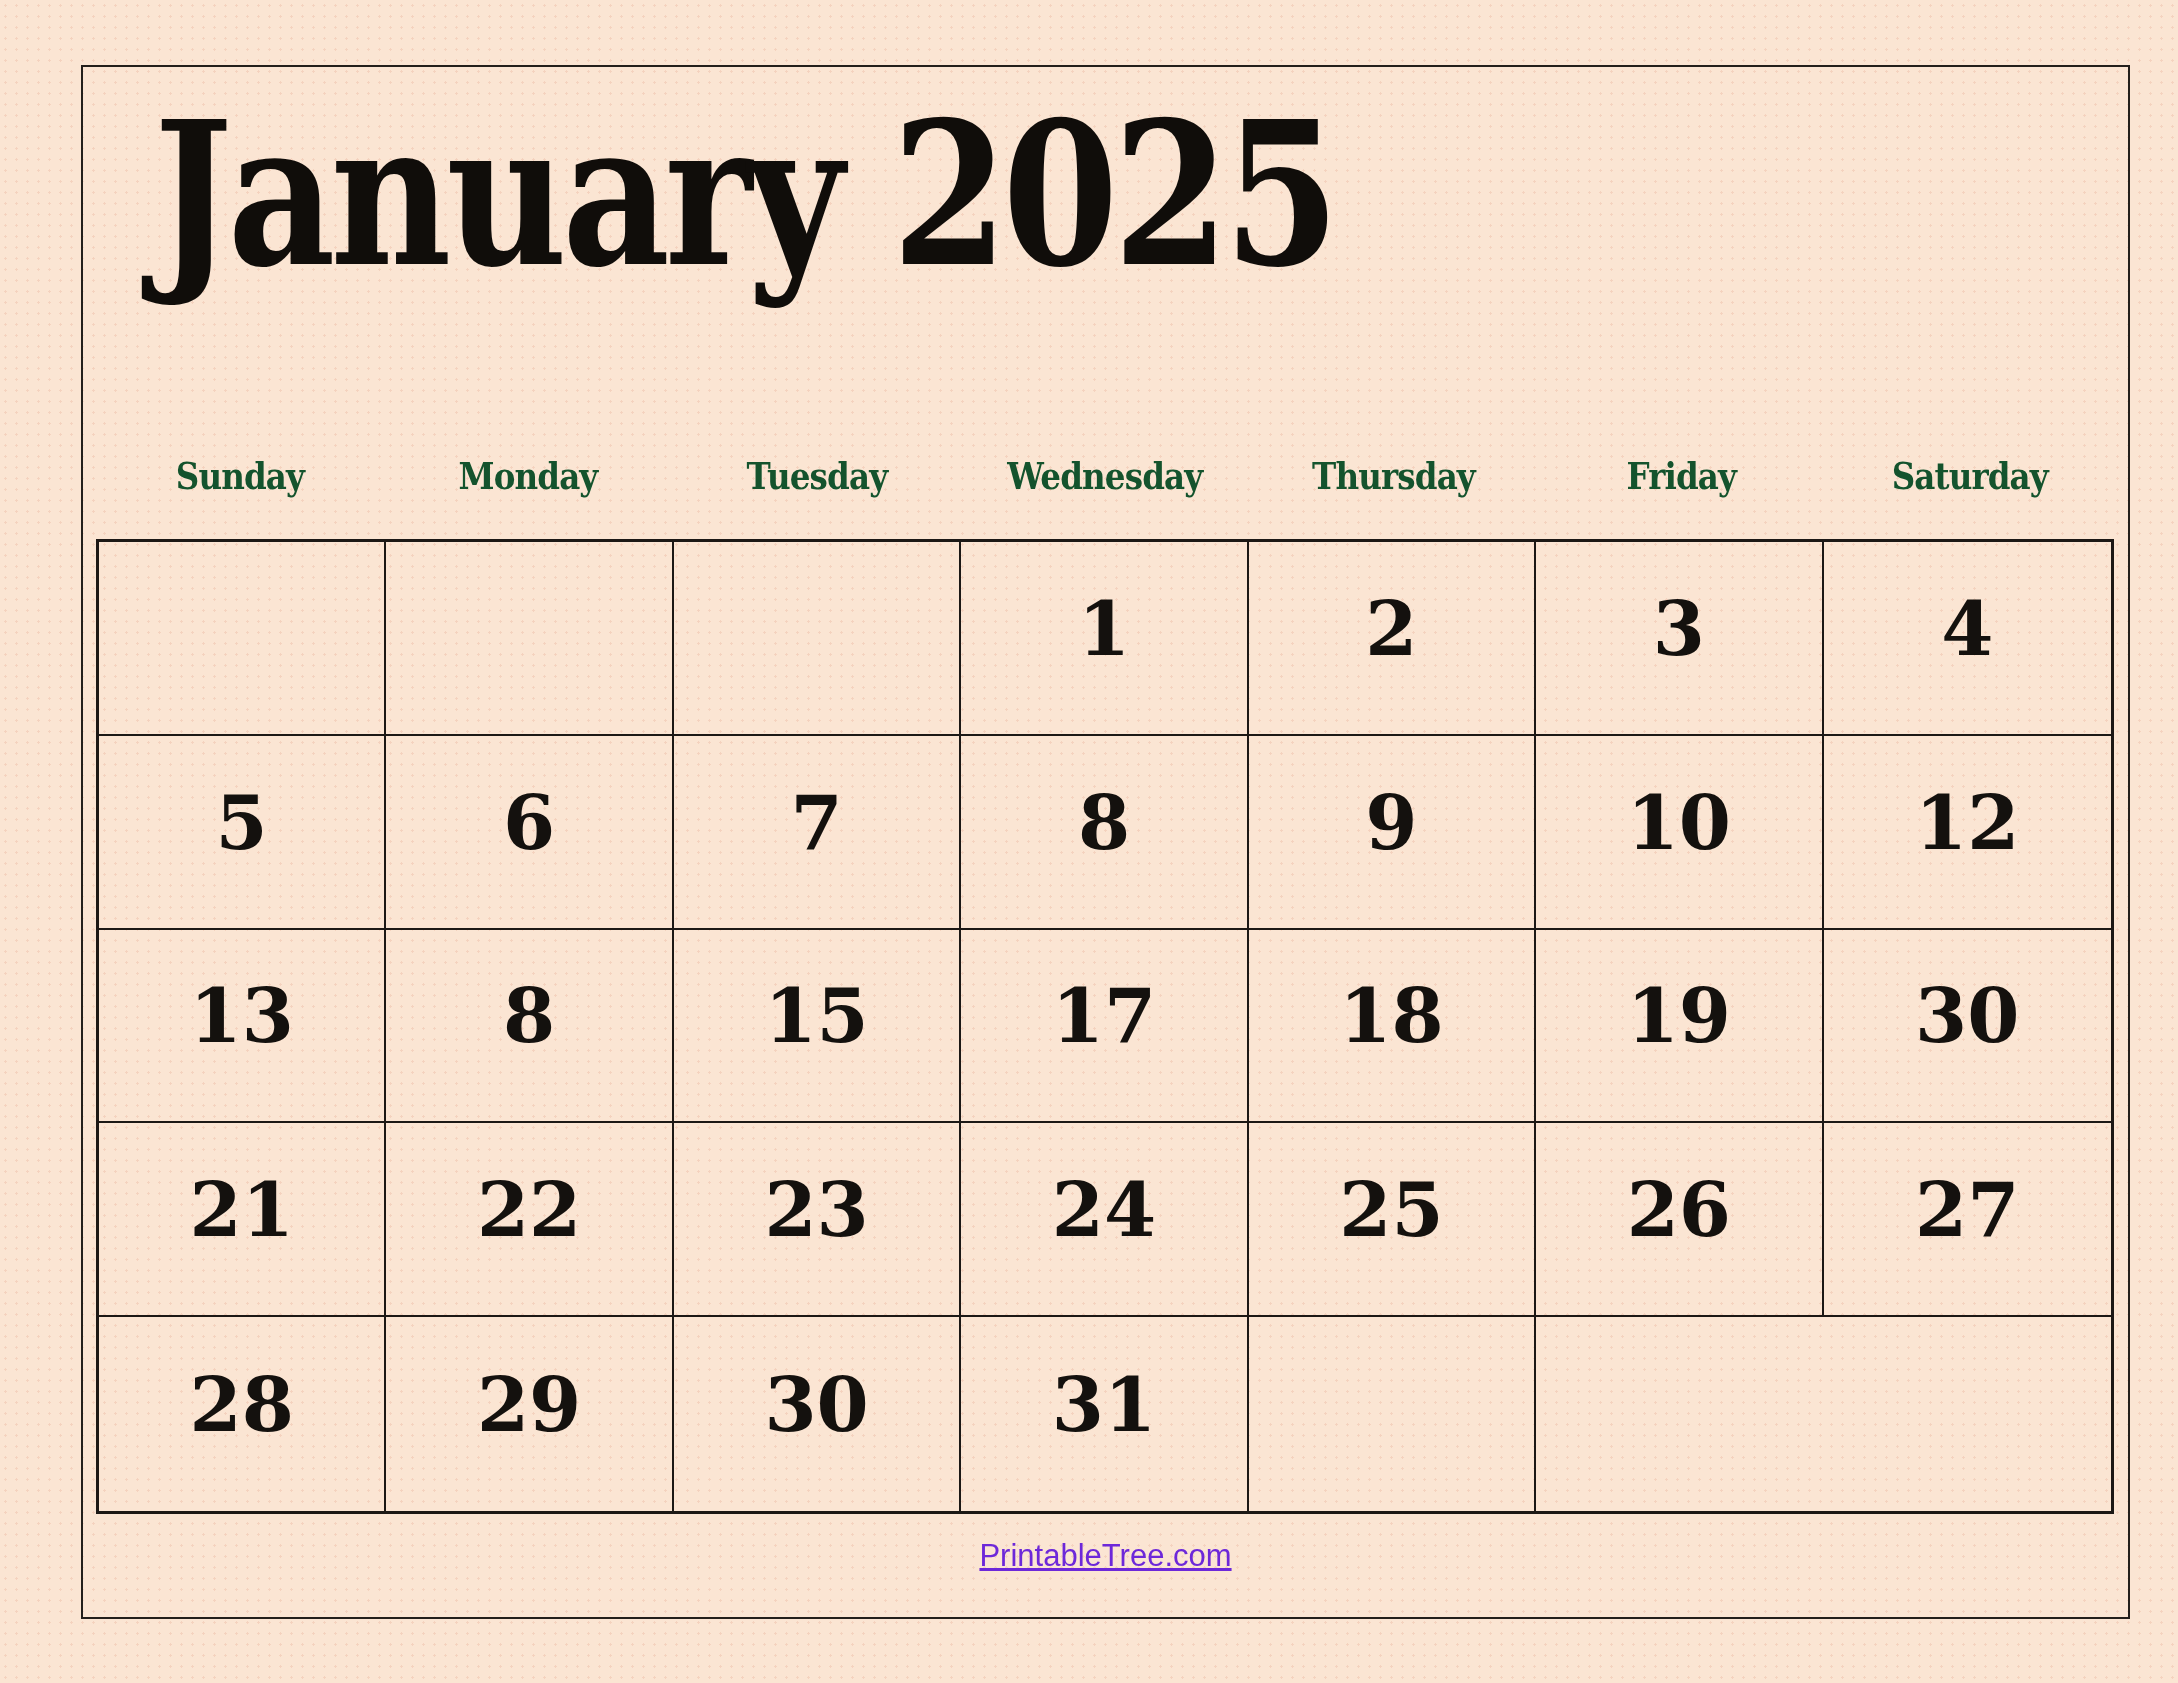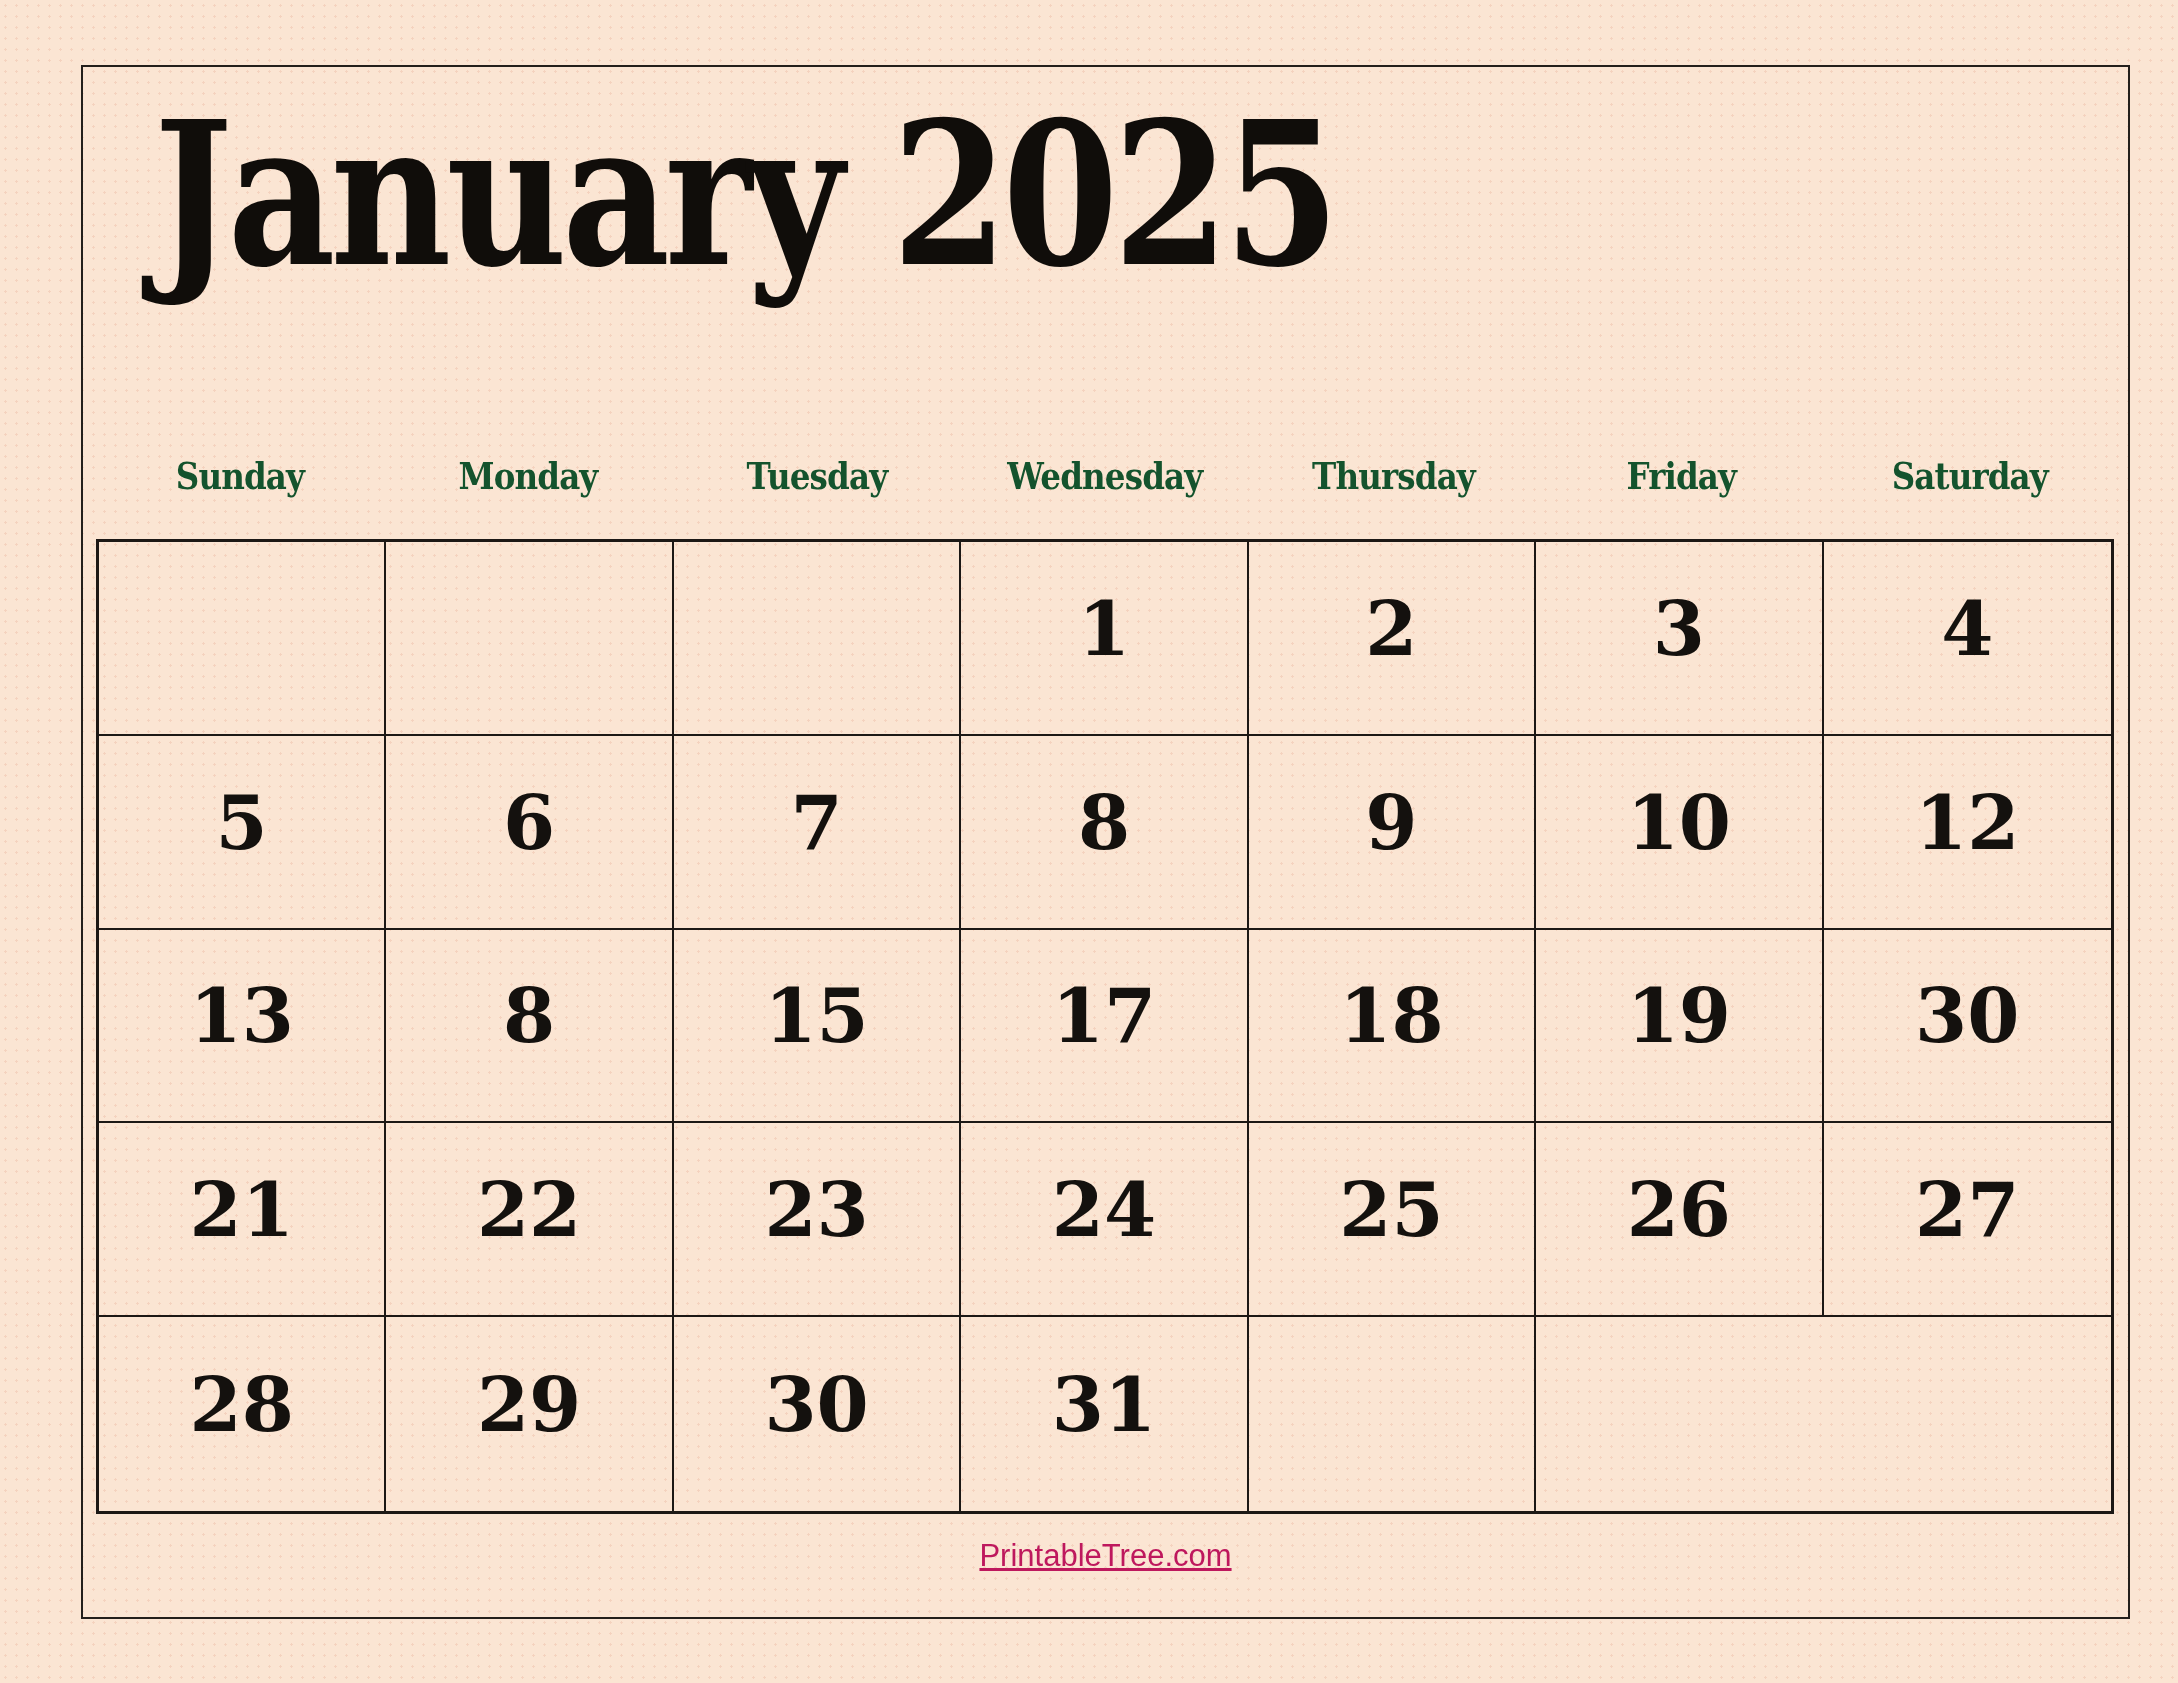--- a/index.html
+++ b/index.html
@@ -58,21 +58,21 @@
   }
   .cell:nth-child(7n) { border-right: none; }
   .cell:nth-child(n+29) { border-bottom: none; }
 
   .footer-link-wrap {
     position: absolute; left: 0; top: 1471px; width: 100%;
     text-align: center;
   }
   .footer-link {
     font-family: "Liberation Sans", sans-serif;
-    font-size: 31px; color: #be185d;
+    font-size: 31px; color: #6d28d9;
     text-decoration: underline;
   }
 </style>
 </head>
 <body>
 
 <div class="page">
   <div class="frame">
 
     <div class="title">January 2025</div>

